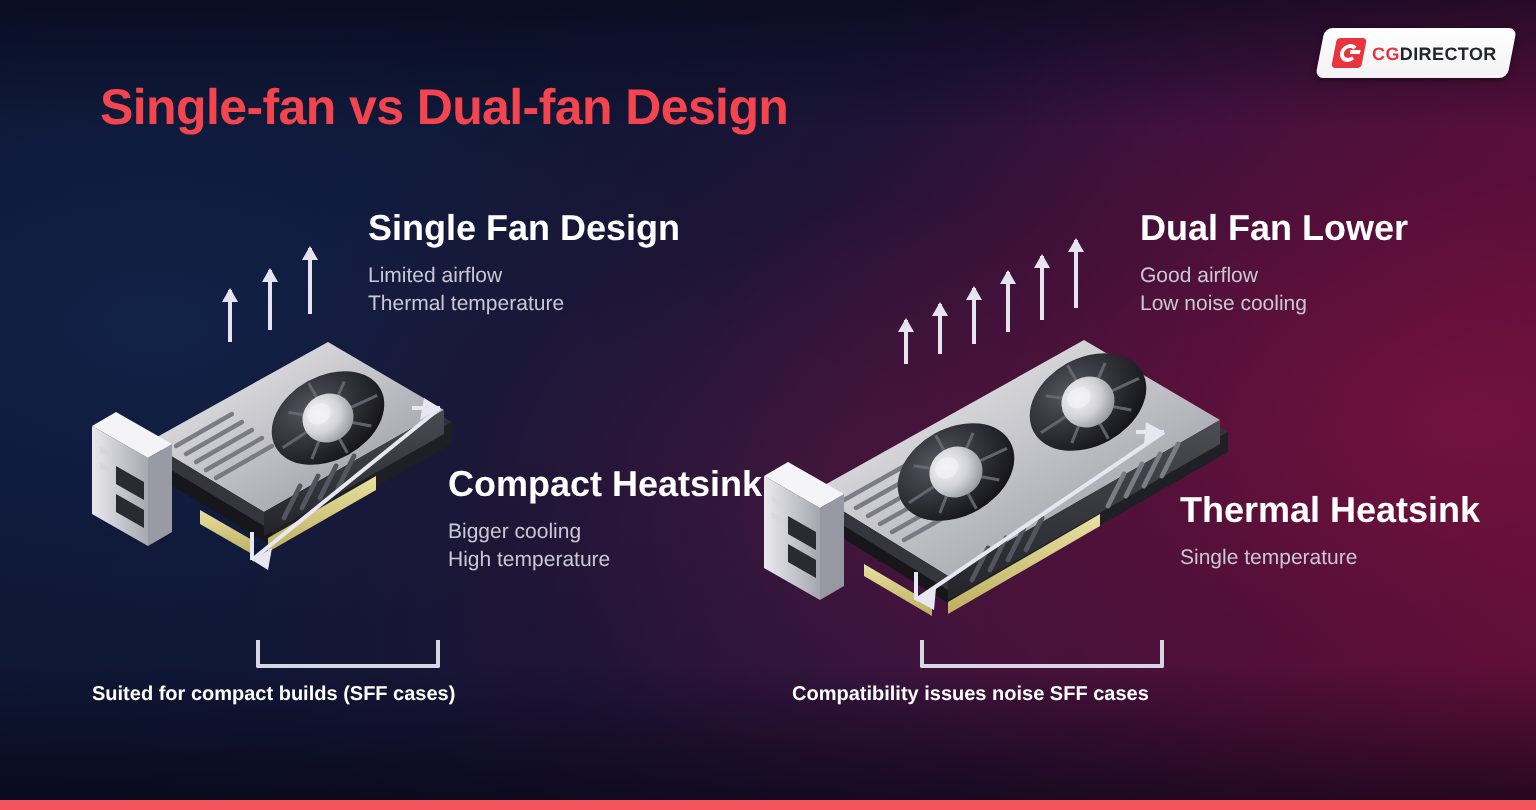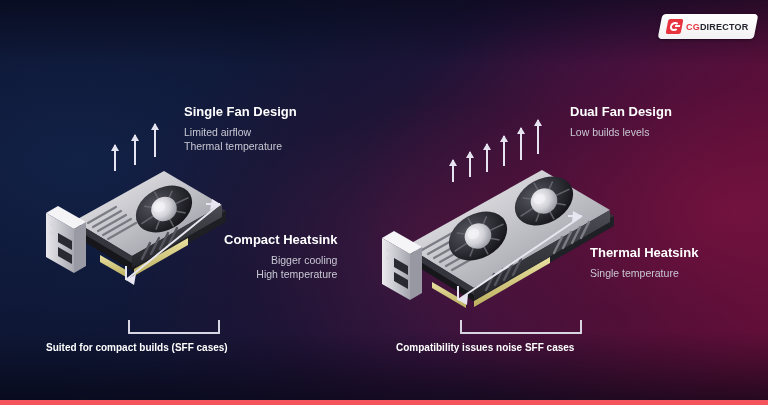--- a/index.html
+++ b/index.html
@@ -88,37 +88,37 @@
     font-weight: 700;
     color: #f4454f;
     letter-spacing: -0.3px;
     white-space: nowrap;
     z-index: 5;
   }
 
   
   .block { z-index: 5; }
   .block .head {
-    font-size: 13px;
+    font-size: 18px;
     font-weight: 700;
     color: #ffffff;
     margin-bottom: 6px;
     white-space: nowrap;
   }
   .block .line {
     font-size: 10.5px;
     font-weight: 400;
     color: #c9c8d4;
     line-height: 14px;
     white-space: nowrap;
   }
 
   .blk-single-fan { top: 104px; left: 184px; }
   .blk-dual-fan   { top: 104px; left: 570px; }
-  .blk-compact    { top: 232px; left: 224px; text-align: right; }
+  .blk-compact    { top: 232px; left: 224px; }
   .blk-bigger     { top: 245px; left: 590px; }
 
   
   .caption {
     font-size: 10px;
     font-weight: 700;
     color: #ffffff;
     white-space: nowrap;
     z-index: 5;
   }
@@ -162,20 +162,21 @@
 
 <div id="infographic">
 
   <div class="layer logo-plate">
     <div class="logo-inner">
       <span class="logo-mark"></span>
       <span class="logo-text"><span class="cg">CG</span><span>DIRECTOR</span></span>
     </div>
   </div>
 
+  <div class="layer title">Single-fan vs Dual-fan Design</div>
 
   <svg class="layer gpu" style="left:38px; top:155px;" width="200" height="135" viewBox="0 0 200 135">
     <defs>
       <linearGradient id="s-shroud-top" x1="0" y1="0" x2="1" y2="1">
         <stop offset="0%" stop-color="#f0f0f2"></stop>
         <stop offset="45%" stop-color="#c6c6cc"></stop>
         <stop offset="100%" stop-color="#8e8e98"></stop>
       </linearGradient>
       <linearGradient id="s-shroud-side" x1="0" y1="0" x2="0" y2="1">
         <stop offset="0%" stop-color="#4a4a52"></stop>
@@ -405,22 +406,23 @@
     <path d="M6,92 L16,86 L15,97 Z" fill="#e8e6f0"></path>
   </svg>
 
   <div class="layer block blk-single-fan">
     <div class="head">Single Fan Design</div>
     <div class="line">Limited airflow</div>
     <div class="line">Thermal temperature</div>
   </div>
 
   <div class="layer block blk-dual-fan">
-    <div class="head">Dual Fan Design</div>
-    <div class="line">Low builds levels</div>
+    <div class="head">Dual Fan Lower</div>
+    <div class="line">Good airflow</div>
+    <div class="line">Low noise cooling</div>
   </div>
 
   <div class="layer block blk-compact">
     <div class="head">Compact Heatsink</div>
     <div class="line">Bigger cooling</div>
     <div class="line">High temperature</div>
   </div>
 
   <div class="layer block blk-bigger">
     <div class="head">Thermal Heatsink</div>

